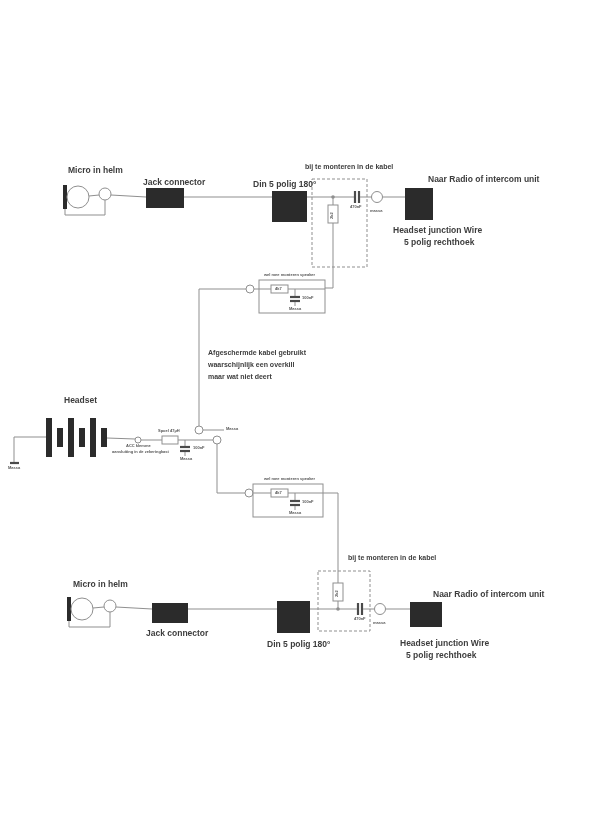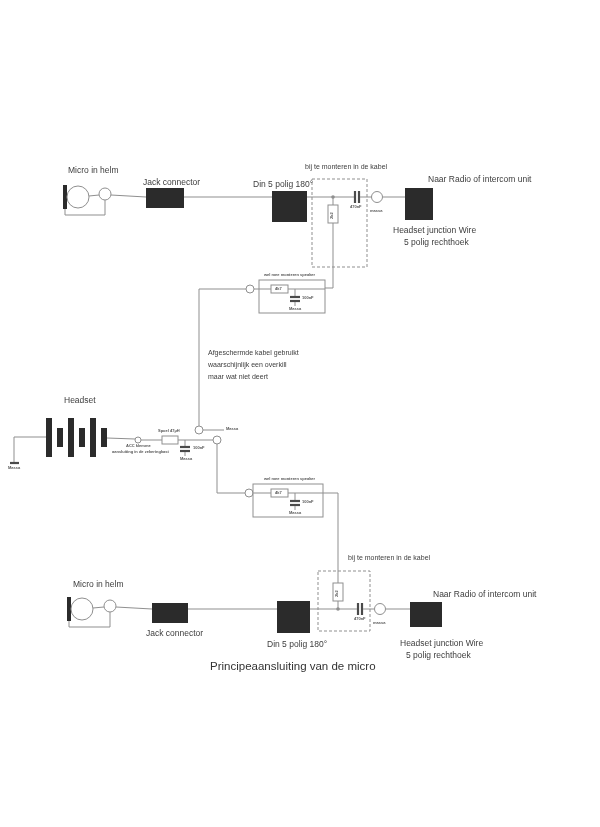--- a/index.html
+++ b/index.html
@@ -8,21 +8,21 @@
     font-family:"Liberation Sans", sans-serif;color:var(--text,#3d3d3d);
     --line:#8f8f8f;--block:#2b2b2b;--text:#3d3d3d;
   }
   svg.layer{position:absolute;left:0;top:0;}
   .w{stroke:var(--line);stroke-width:1;fill:none;}
   .w2{stroke:#4a4a4a;stroke-width:2.2;fill:none;}
   .comp{stroke:var(--line);stroke-width:1;fill:#ffffff;}
   .dash{stroke:var(--line);stroke-width:1;fill:none;stroke-dasharray:3 2;}
   .blk{fill:var(--block);stroke:none;}
   .dot{fill:var(--line);stroke:none;}
-  .lbl{position:absolute;white-space:nowrap;color:var(--text);}
+  .lbl{position:absolute;white-space:nowrap;color:var(--text);font-weight:bold;}
   .fs85{font-size:8.5px;line-height:1.1;}
   .fs7{font-size:7px;line-height:1.1;}
   .fs4{font-size:4px;line-height:1.05;font-weight:700;color:#555;}
   .rot{transform:rotate(-90deg);transform-origin:left top;}
   .title{font-size:11.5px;color:#333;}
 </style>
 </head>
 <body>
 
 <div class="canvas" style="--line: #8f8f8f; --block: #2b2b2b; --text: #3d3d3d;">
@@ -192,15 +192,14 @@
   <div class="lbl fs4 rot" style="left:335px;top:597px">2k2</div>
   <div class="lbl fs4" style="left:354px;top:617px">470nF</div>
   <div class="lbl fs4" style="left:373px;top:621px">massa</div>
   <div class="lbl fs85" style="left:73px;top:580px">Micro in helm</div>
   <div class="lbl fs85" style="left:146px;top:629px">Jack connector</div>
   <div class="lbl fs85" style="left:267px;top:640px">Din 5 polig 180°</div>
   <div class="lbl fs85" style="left:433px;top:590px">Naar Radio of intercom unit</div>
   <div class="lbl fs85" style="left:400px;top:639px">Headset junction Wire</div>
   <div class="lbl fs85" style="left:406px;top:651px">5 polig rechthoek</div>
 
-  <div class="lbl title" style="left:210px;top:660px">Principeaansluiting van de micro</div>
 
 </div>
 
 </body></html>

